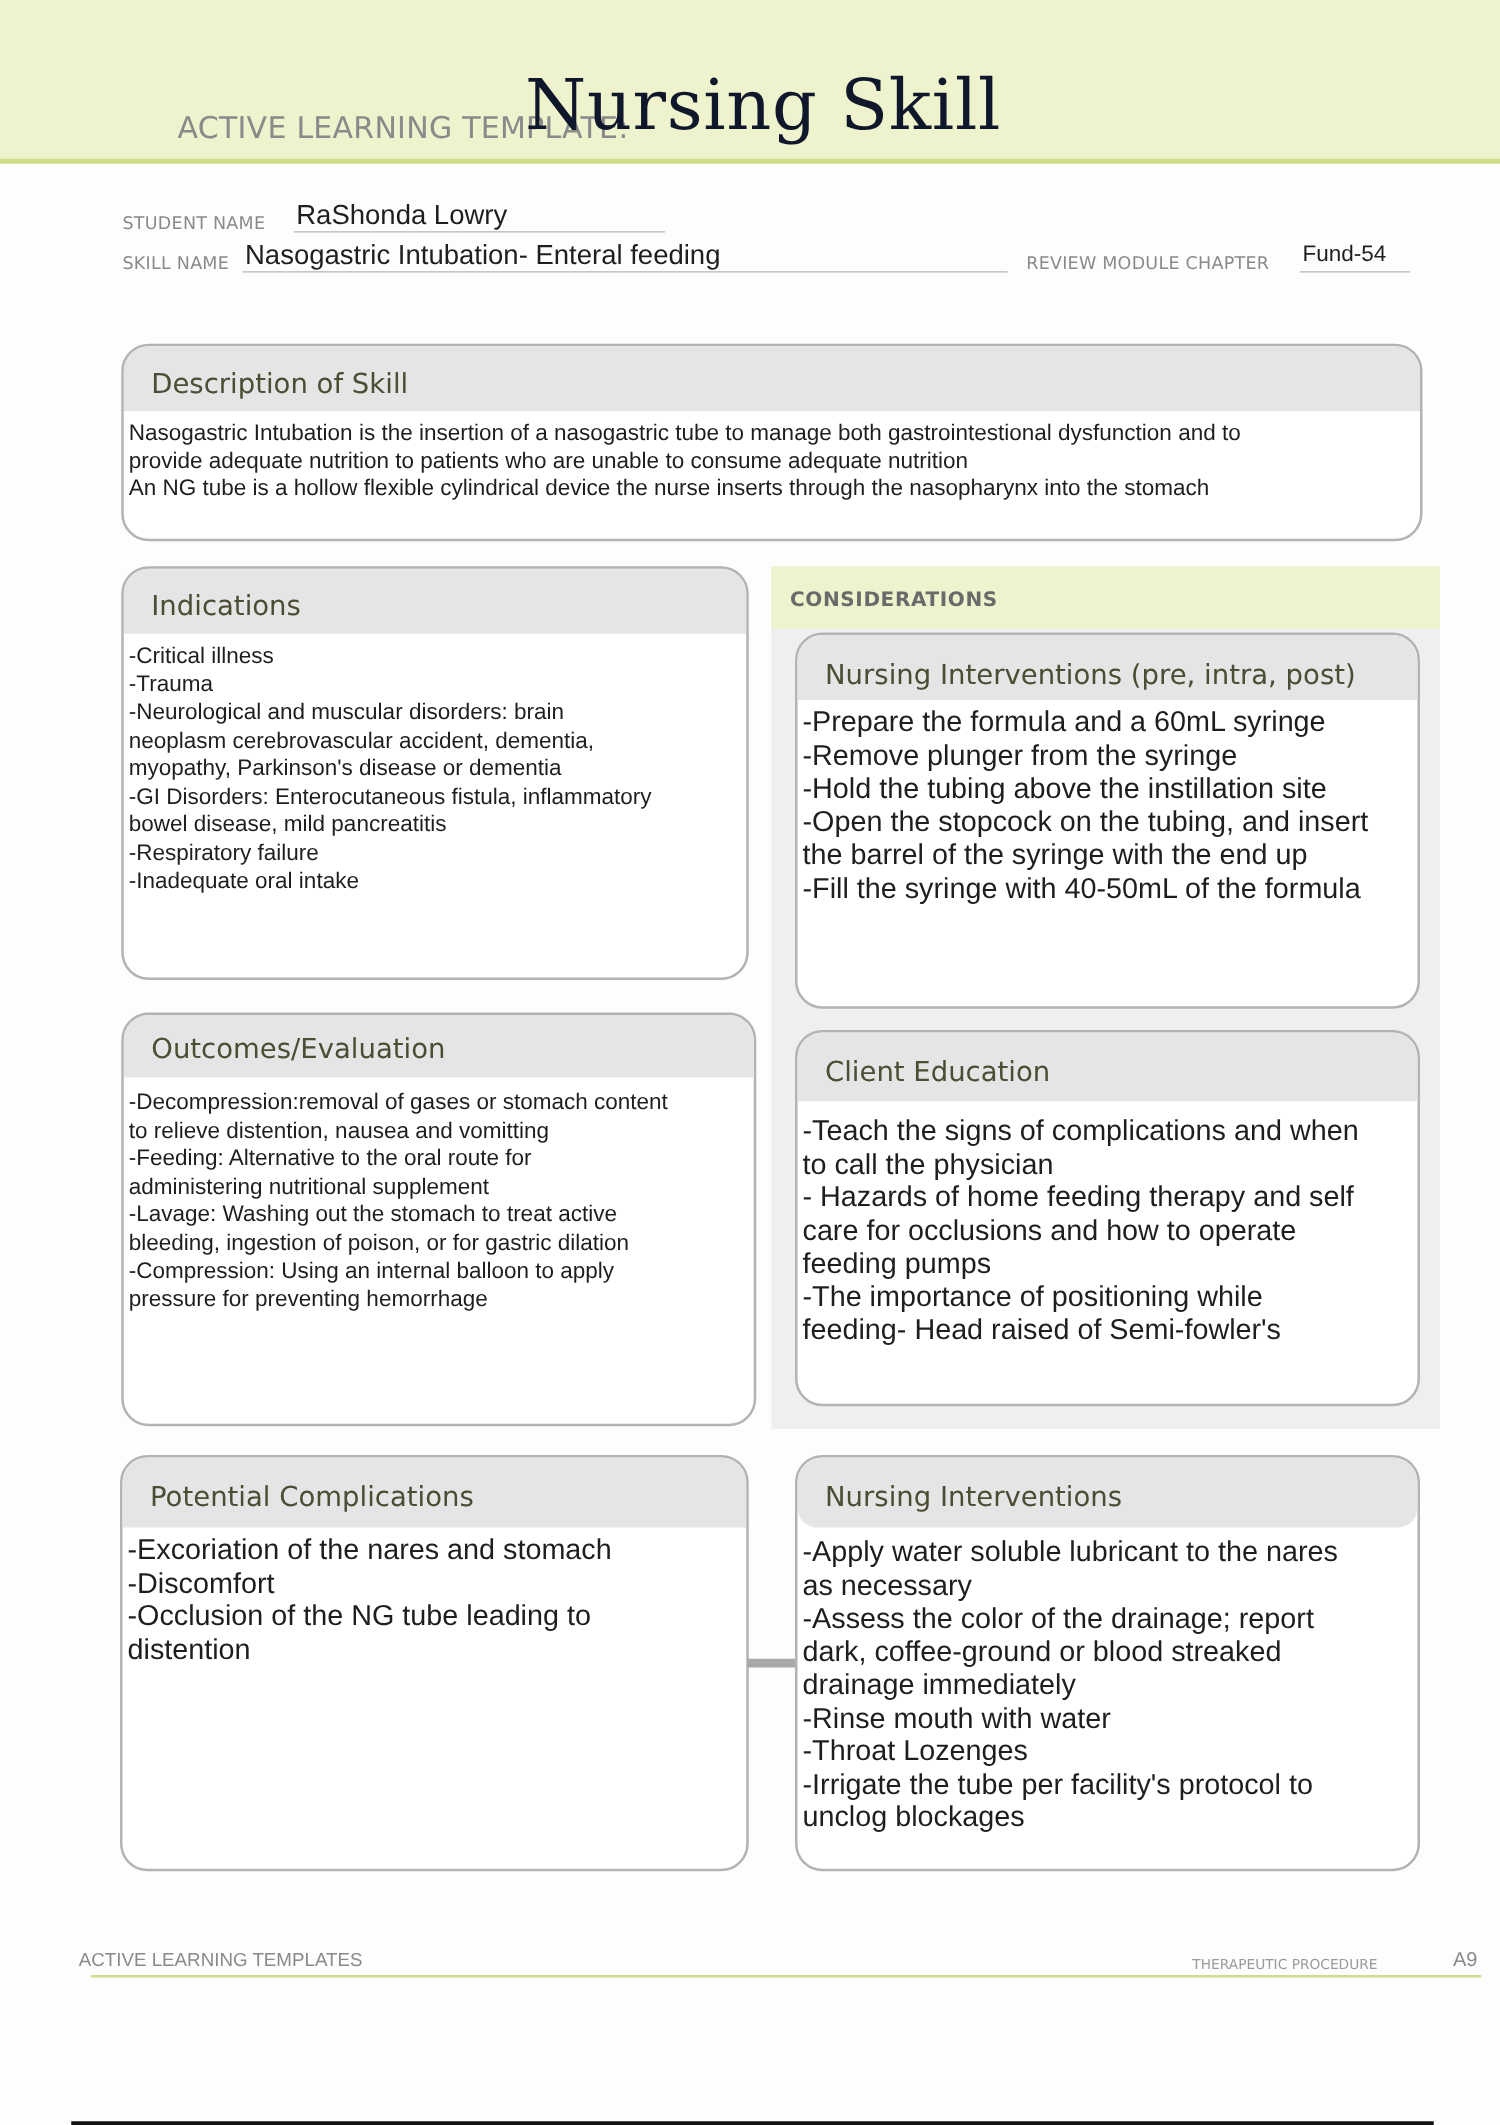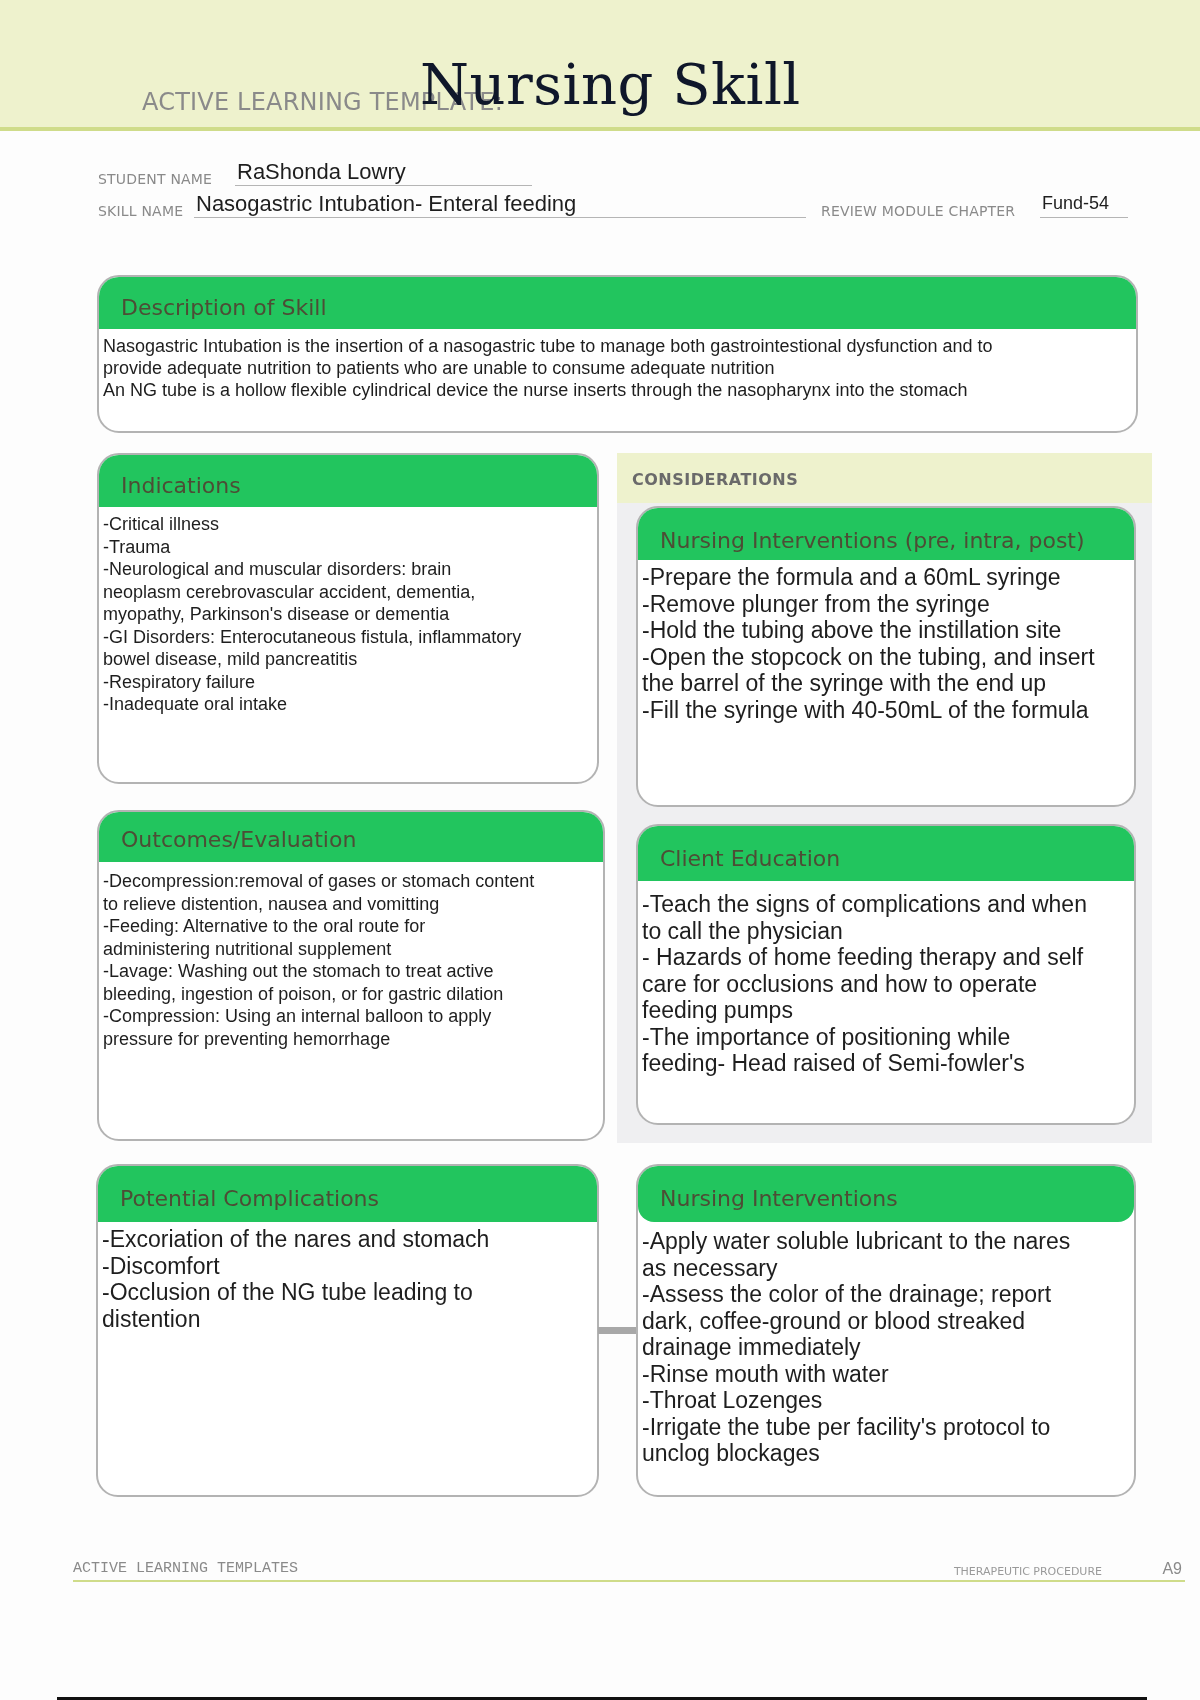--- a/index.html
+++ b/index.html
@@ -37,21 +37,21 @@
   }
   .field-line {
     position: absolute; height: 1px; background: #b5b5b5;
   }
   .box {
     position: absolute; background: #ffffff;
     border: 2px solid #b3b3b3; border-radius: 22px;
     overflow: hidden; box-sizing: border-box;
   }
   .box-head {
-    background: #22c55e; height: 52px;
+    background: #e5e5e5; height: 52px;
     font-family: "DejaVu Sans", sans-serif; font-size: 22px;
     color: #4d4d35; padding-left: 22px; line-height: 62px;
     box-sizing: border-box;
   }
   .box-body {
     padding: 4px 4px 0 4px; white-space: pre-line;
     font-family: Liberation Sans, sans-serif; color: #1e1e1e;
   }
   .small { font-size: 18px; line-height: 22px; }
   .medium { font-size: 23px; line-height: 26.5px; }
@@ -66,22 +66,22 @@
   .considerations-label {
     position: absolute; left: 632px; top: 470px;
     font-family: "DejaVu Sans", sans-serif; font-weight: bold;
     font-size: 16px; color: #6a6a6a; letter-spacing: 0.5px;
   }
   .connector {
     position: absolute; left: 598px; top: 1327px; width: 38px; height: 7px;
     background: #a8a8a8;
   }
   .footer-left {
-    position: absolute; left: 73px; top: 1560px;
-    font-family: Liberation Mono, monospace; font-size: 15px; color: #8a8a8a;
+    position: absolute; left: 63px; top: 1560px;
+    font-family: Liberation Sans, sans-serif; font-size: 15px; color: #8a8a8a;
   }
   .footer-right {
     position: absolute; right: 98px; top: 1565px;
     font-family: "DejaVu Sans", sans-serif; font-size: 11px; color: #9a9a9a;
   }
   .footer-page {
     position: absolute; right: 18px; top: 1560px;
     font-family: Liberation Sans, sans-serif; font-size: 16px; color: #8a8a8a;
   }
   .footer-rule {

